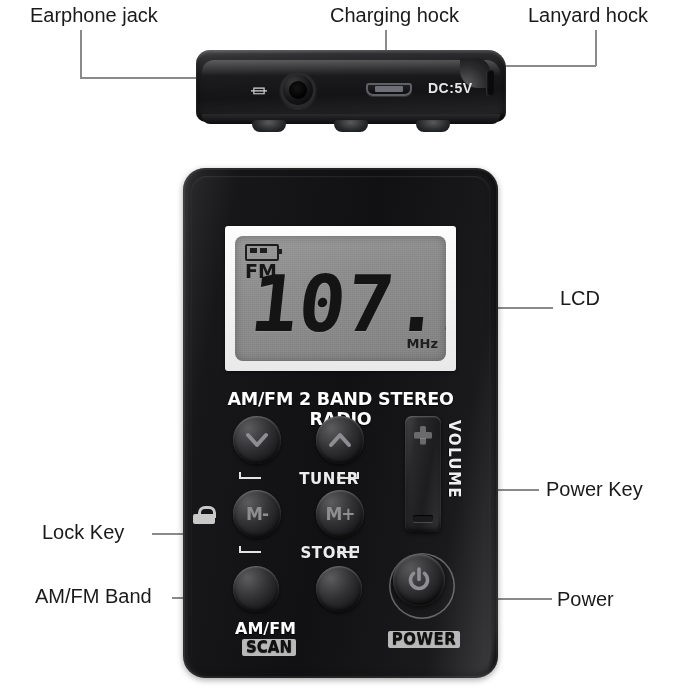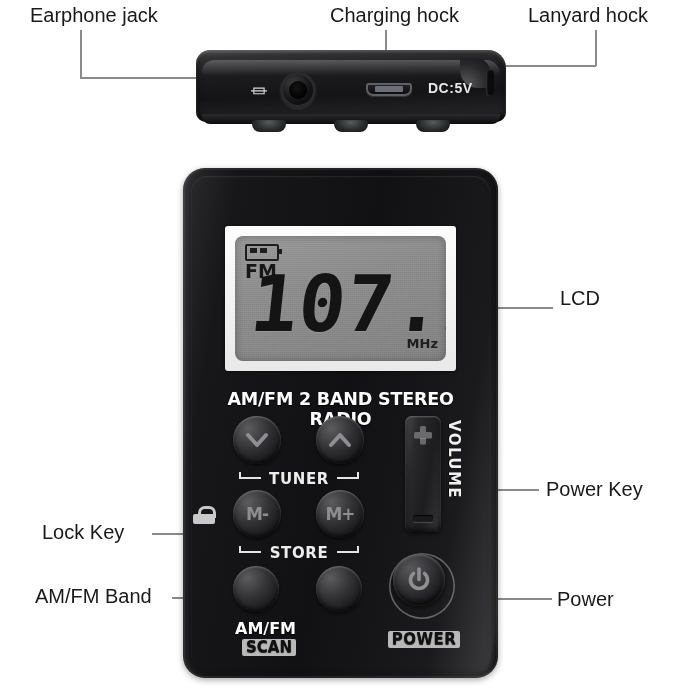--- a/index.html
+++ b/index.html
@@ -178,21 +178,21 @@
     color:#8e8e90;
     display:flex;align-items:center;justify-content:center;
     font-size:19px;font-weight:bold;
     font-family:"DejaVu Sans", sans-serif;
   }
   .btn.arrow svg{display:block;}
   .btn.mem{font-size:17px;letter-spacing:-1px;}
 
   
   .bracket{
-    position:absolute;width:120px;height:16px;text-align:center;
+    position:absolute;width:120px;height:16px;text-align:right;
     color:#ededed;font-size:15px;font-weight:bold;letter-spacing:.6px;
     font-family:"DejaVu Sans", sans-serif;
   }
   .bracket .bar{
     position:absolute;top:7px;width:22px;height:2px;background:#e4e4e4;
   }
   .bracket .bar.l{left:0;}
   .bracket .bar.r{right:0;}
   .bracket .tick{position:absolute;top:2px;width:2px;height:7px;background:#e4e4e4;}
   .bracket .tick.l{left:0;}

